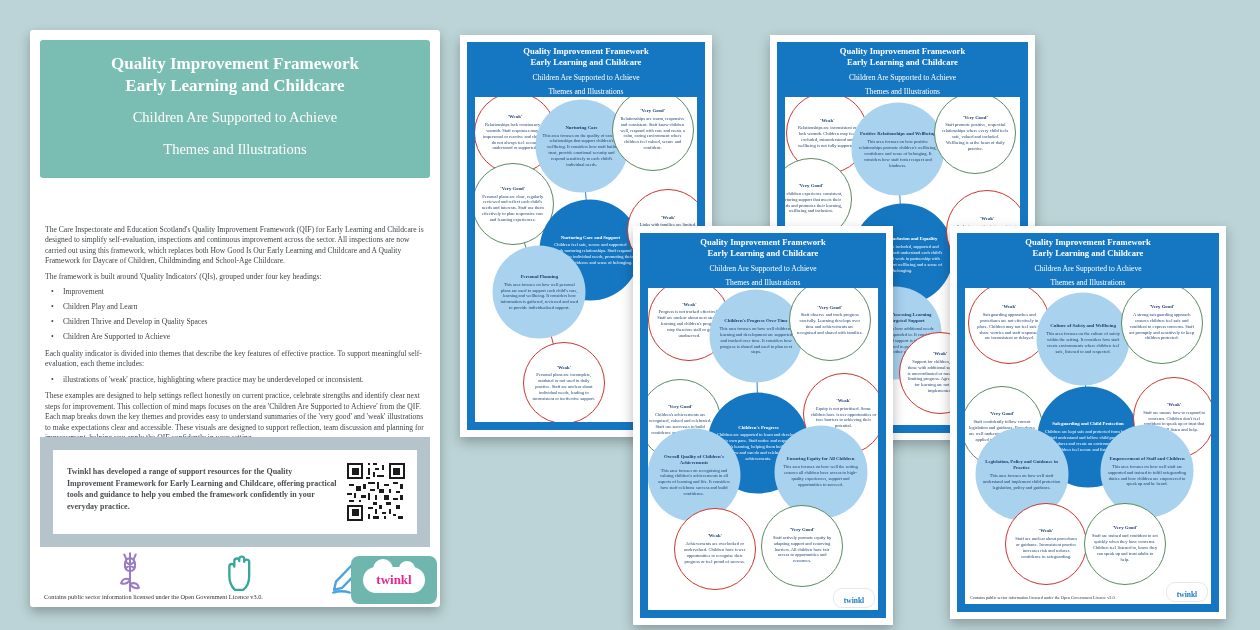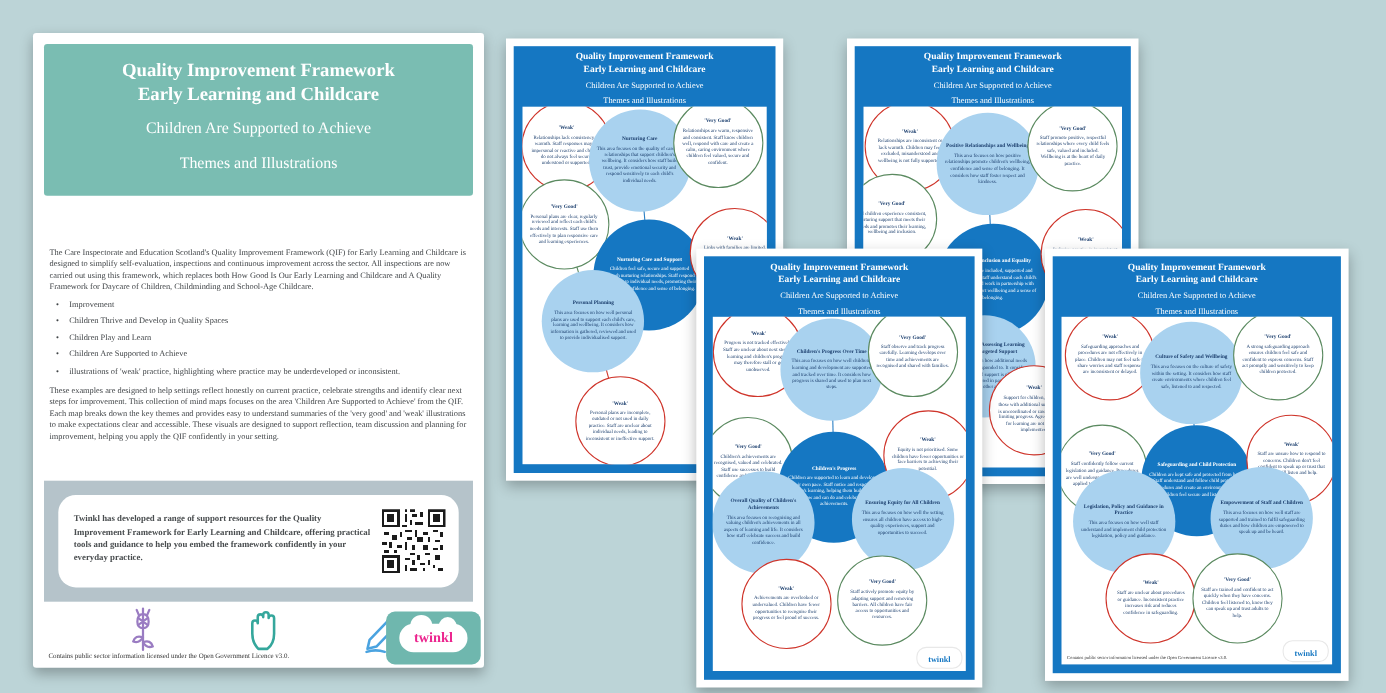--- a/index.html
+++ b/index.html
@@ -15,21 +15,21 @@
   .main-header{position:absolute;left:10px;right:10px;top:10px;height:138px;background:#7abdb2;border-radius:3px;color:#fff;text-align:center;padding-top:13px;box-sizing:border-box;}
   .main-title{font-size:17px;font-weight:bold;line-height:22px;}
   .main-sub1{font-size:14.5px;margin-top:12px;}
   .main-sub2{font-size:14.5px;margin-top:15px;}
   .main-body{position:absolute;left:15px;right:14px;top:155px;color:#414548;font-size:7.6px;line-height:1.38;margin-top:35px;}
   .main-body p{margin:5px 0;}
   .main-body ul{margin:4px 0 6px 4px;padding:0;list-style:none;}
   .main-body li{margin:4.5px 0;padding-left:14px;position:relative;}
   .main-body li:before{content:"•";position:absolute;left:2px;top:0;}
   .support-band{position:absolute;left:10px;right:10px;top:407px;height:110px;background:#b5c3ca;}
-  .support-box{position:absolute;left:13px;right:13px;top:13px;bottom:13px;background:#fff;border-radius:16px;}
+  .support-box{position:absolute;left:13px;right:13px;top:13px;bottom:13px;background:#fff;border-radius:0;}
   .support-text{position:absolute;left:14px;top:16px;width:270px;font-size:8px;font-weight:bold;color:#4a4e50;line-height:1.45;}
   .qr{position:absolute;right:12px;top:13px;width:58px;height:58px;}
   .footer-icons{position:absolute;left:0;right:0;top:520px;height:48px;}
   .f-icon{position:absolute;top:0;}
   .thistle{left:80px;}
   .hand{left:188px;}
   .pencil{left:296px;}
   .licence-main{position:absolute;left:14px;bottom:7px;font-size:6.3px;color:#333;}
   .main-logo{position:absolute;right:3px;bottom:3px;width:86px;height:48px;background:#6fb7ae;border-radius:8px;}
   .cloud{position:absolute;left:50%;top:50%;transform:translate(-50%,-50%);background:#fff;width:62px;height:26px;border-radius:13px;text-align:center;}
@@ -64,26 +64,28 @@
     <div class="main-title">
       <div>Quality Improvement Framework</div>
       <div>Early Learning and Childcare</div>
     </div>
     <div class="main-sub1">Children Are Supported to Achieve</div>
     <div class="main-sub2">Themes and Illustrations</div>
   </header>
 
   <div class="main-body">
     <p>The Care Inspectorate and Education Scotland's Quality Improvement Framework (QIF) for Early Learning and Childcare is designed to simplify self-evaluation, inspections and continuous improvement across the sector. All inspections are now carried out using this framework, which replaces both How Good Is Our Early Learning and Childcare and A Quality Framework for Daycare of Children, Childminding and School-Age Childcare.</p>
+    <p>The framework is built around 'Quality Indicators' (QIs), grouped under four key headings:</p>
     <ul>
       <li>Improvement</li>
+      <li>Children Play and Learn</li>
       <li>Children Thrive and Develop in Quality Spaces</li>
-      <li>Children Play and Learn</li>
       <li>Children Are Supported to Achieve</li>
     </ul>
+    <p>Each quality indicator is divided into themes that describe the key features of effective practice. To support meaningful self-evaluation, each theme includes:</p>
     <ul>
       <li>illustrations of 'weak' practice, highlighting where practice may be underdeveloped or inconsistent.</li>
     </ul>
     <p>These examples are designed to help settings reflect honestly on current practice, celebrate strengths and identify clear next steps for improvement. This collection of mind maps focuses on the area 'Children Are Supported to Achieve' from the QIF. Each map breaks down the key themes and provides easy to understand summaries of the 'very good' and 'weak' illustrations to make expectations clear and accessible. These visuals are designed to support reflection, team discussion and planning for improvement, helping you apply the QIF confidently in your setting.</p>
   </div>
 
   <div class="support-band">
     <div class="support-box">
       <div class="support-text">Twinkl has developed a range of support resources for the Quality Improvement Framework for Early Learning and Childcare, offering practical tools and guidance to help you embed the framework confidently in your everyday practice.</div>
       <svg class="qr" viewBox="0 0 25 25" shape-rendering="crispEdges">

